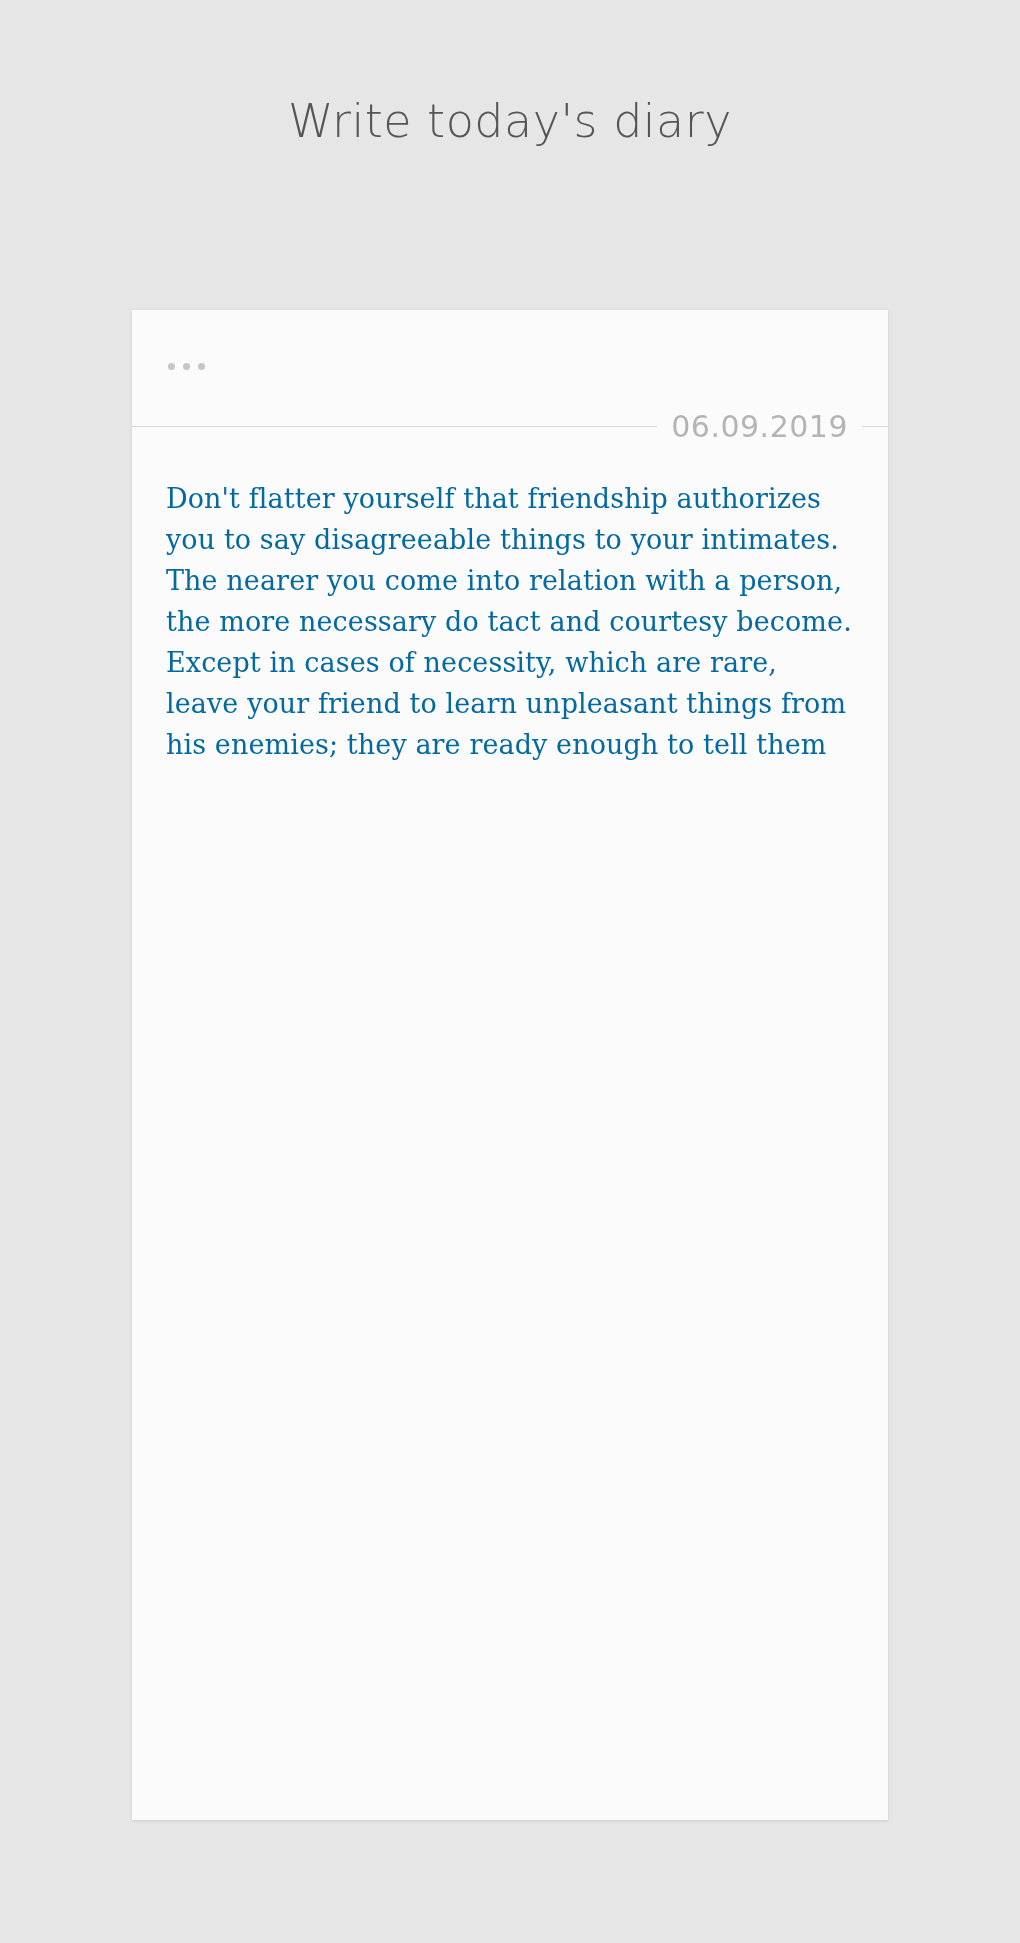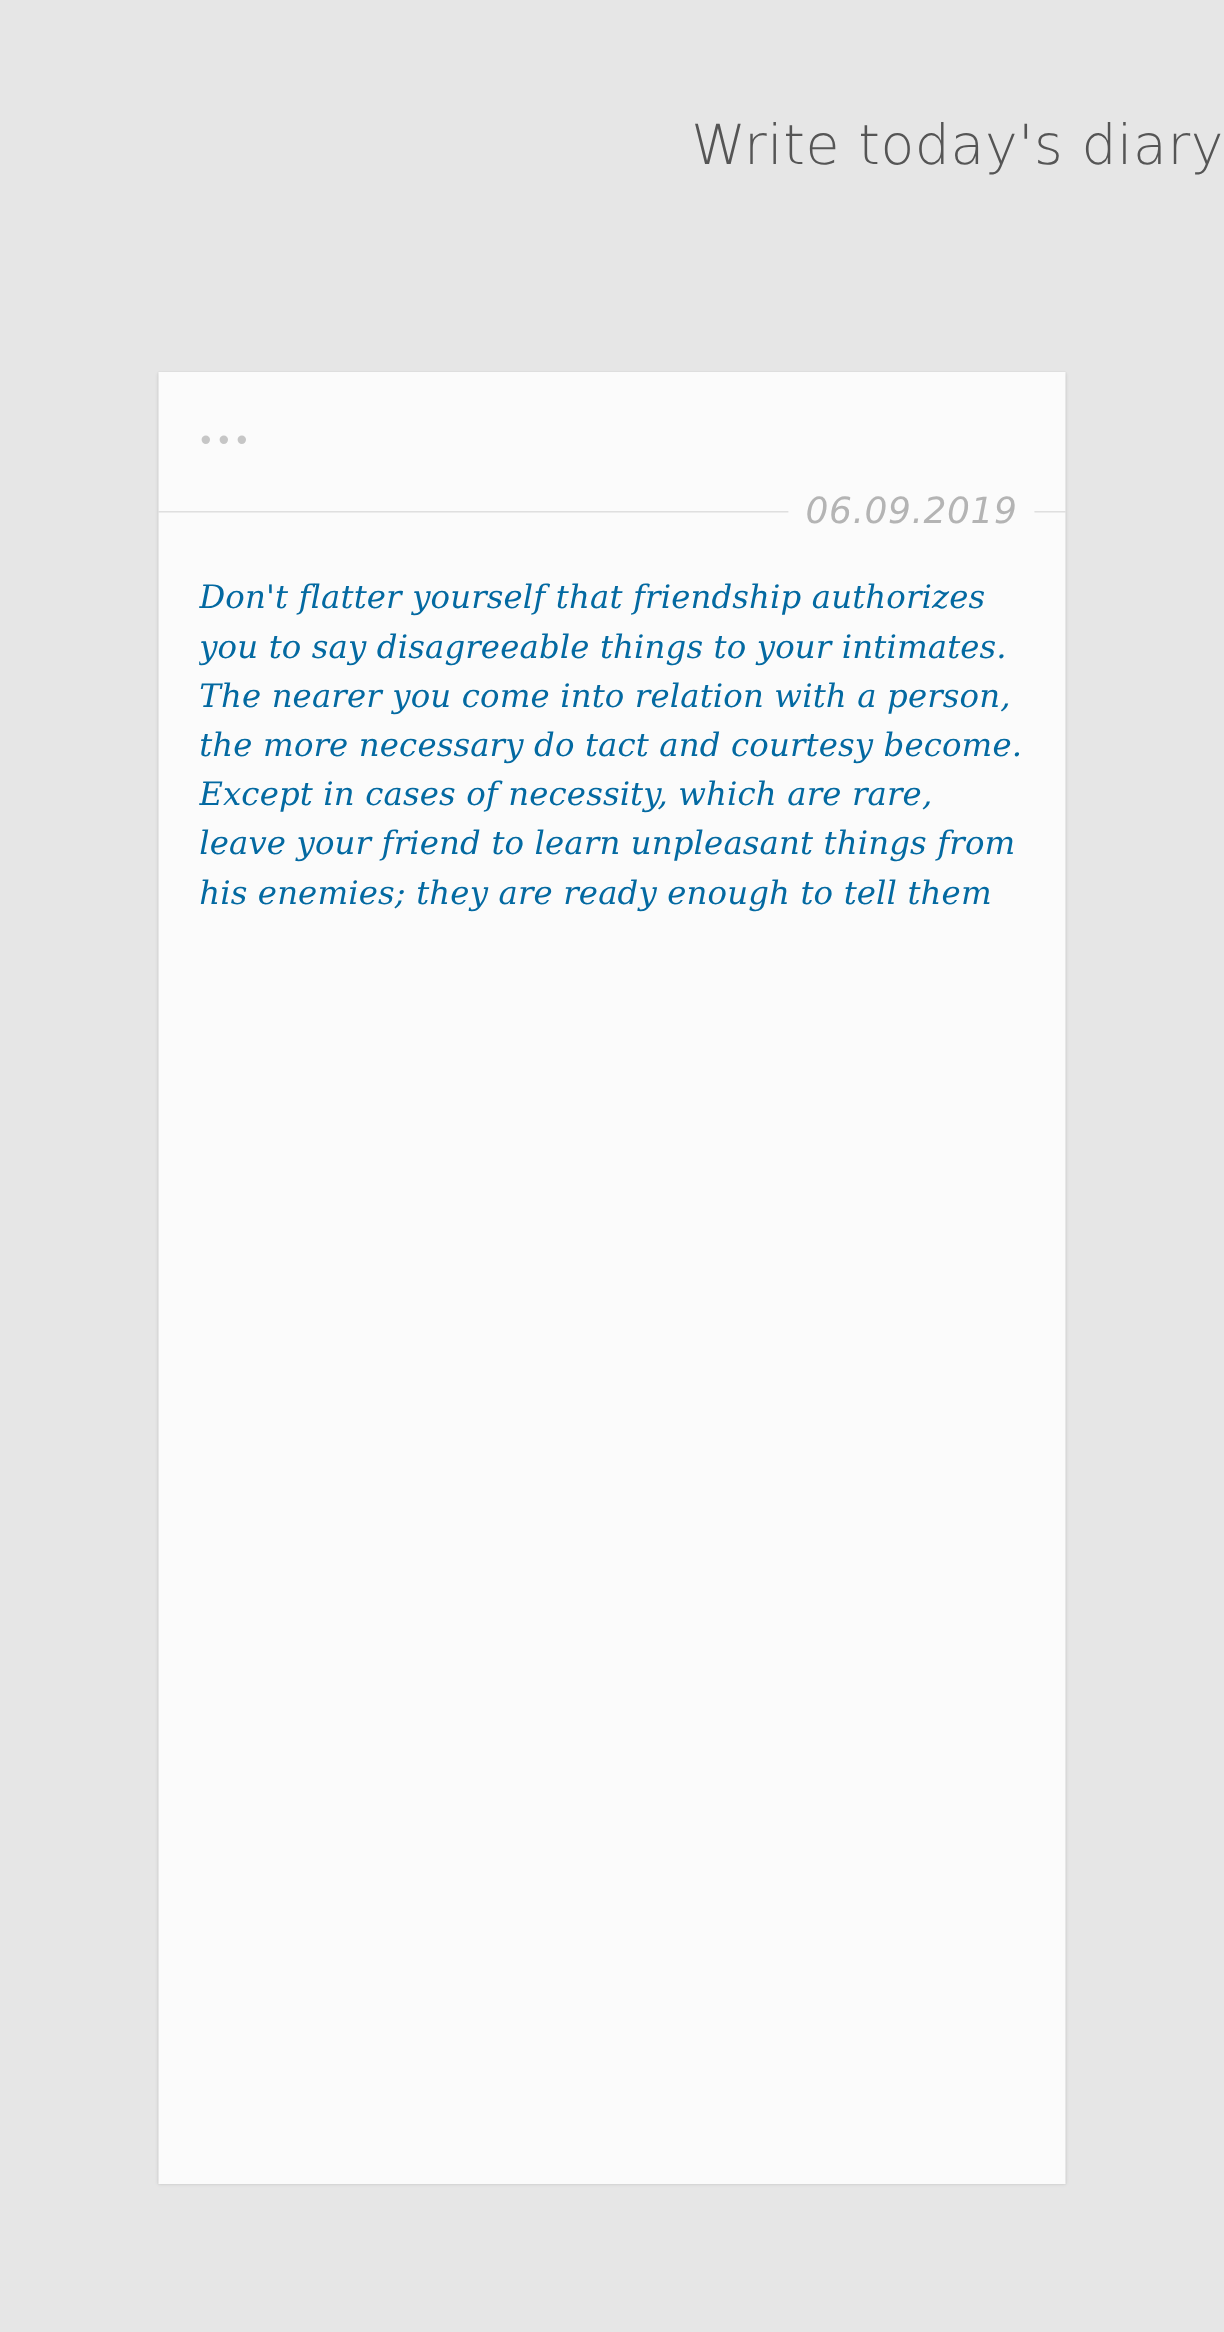--- a/index.html
+++ b/index.html
@@ -19,37 +19,36 @@
     width: 1020px;
     height: 1943px;
     background: #e6e6e6;
   }
 
   .page-title {
     position: absolute;
     top: 94px;
     left: 0;
     width: 1020px;
-    text-align: right;
+    text-align: center;
     font-family: "DejaVu Sans", sans-serif;
     font-size: 46px;
     font-weight: 300;
     letter-spacing: 0.5px;
     color: #555555;
   }
 
   .card {
     position: absolute;
     left: 132px;
     top: 310px;
     width: 756px;
     height: 1510px;
     background: #fbfbfb;
     box-shadow: 0 1px 3px rgba(0,0,0,0.10), 0 0 1px rgba(0,0,0,0.08);
-    font-style: italic;
   }
 
   .card-menu {
     position: absolute;
     left: 36px;
     top: 36px;
     width: 60px;
     height: 40px;
     display: flex;
     align-items: center;

